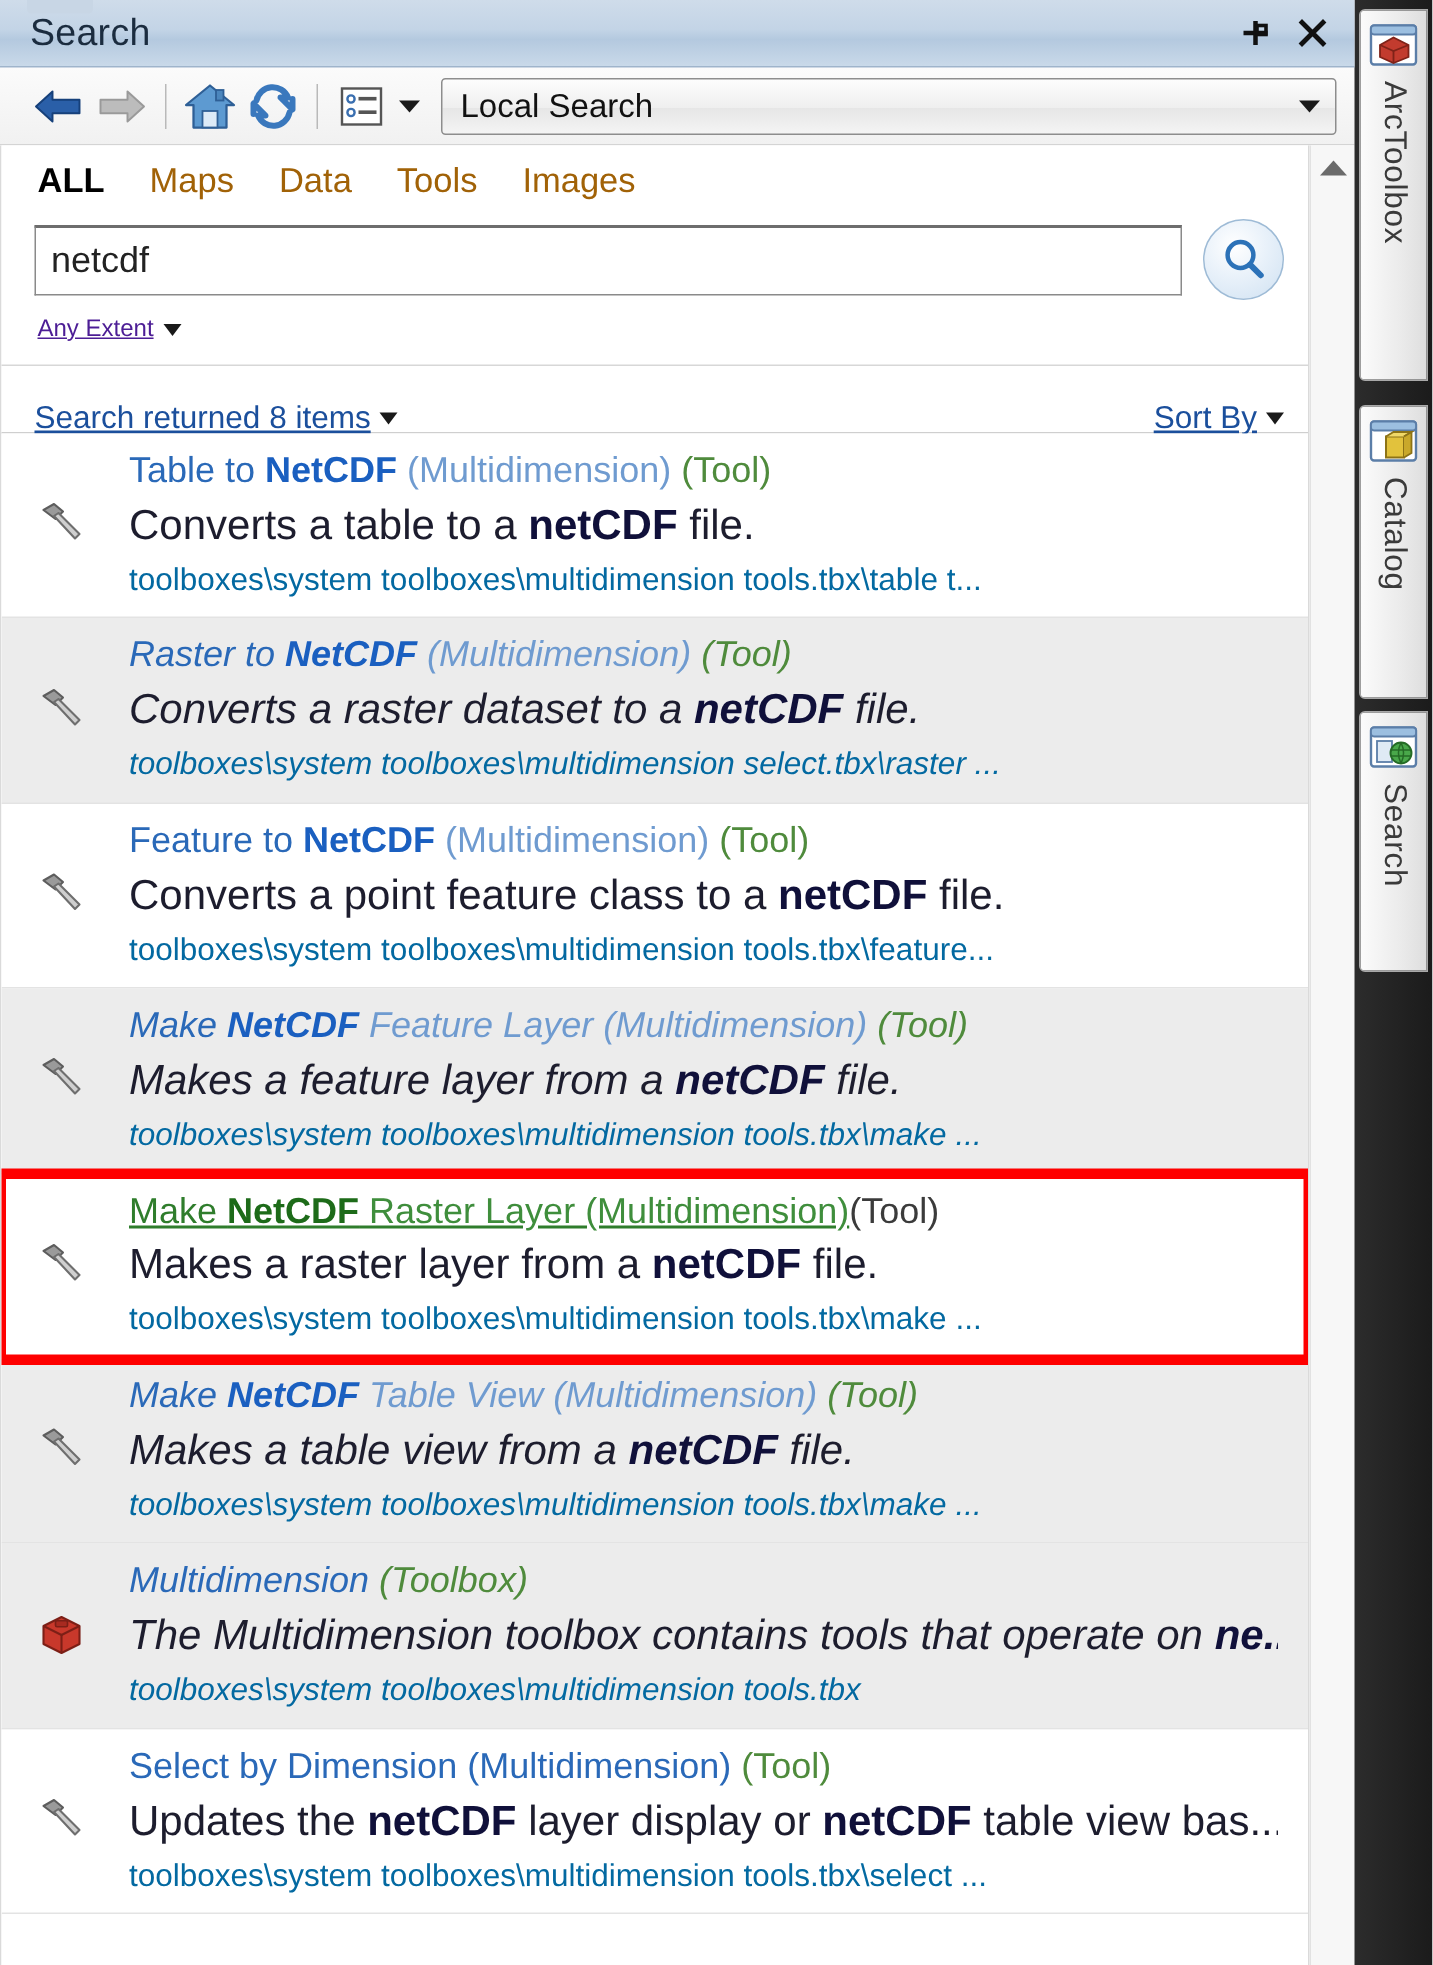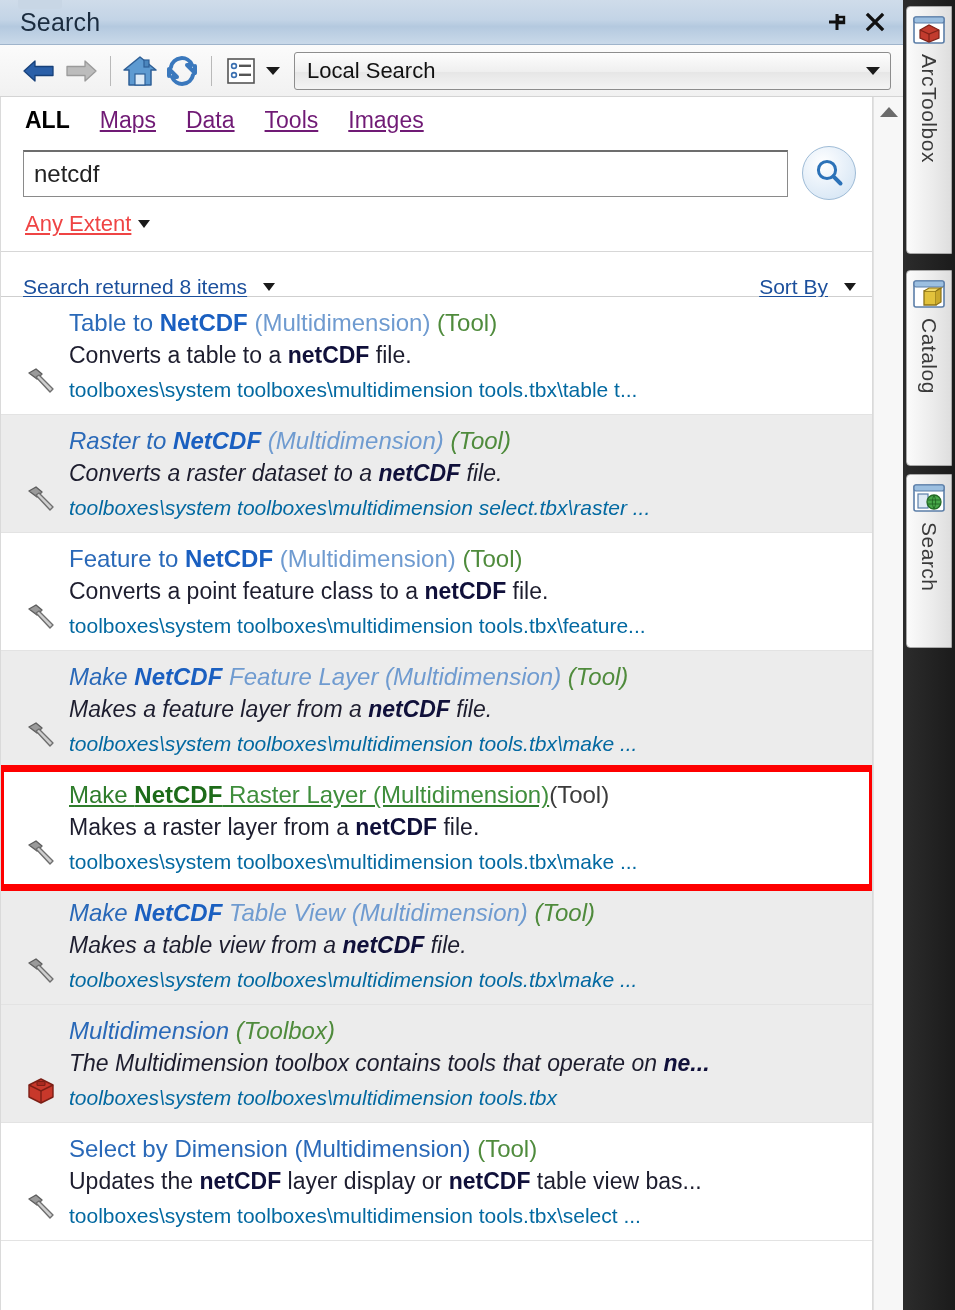--- a/index.html
+++ b/index.html
@@ -150,22 +150,21 @@
   }
   .cat-tabs {
     display: flex;
     align-items: baseline;
     gap: 30px;
     margin-bottom: 12px;
     padding-left: 2px;
   }
   .cat-tab {
     font-size: 23px;
-    color: #701a75;
-    text-decoration: underline;
+    color: #a16207;
     cursor: pointer;
     white-space: nowrap;
   }
   .cat-tab.active {
     color: #000000;
     font-weight: bold;
     text-decoration: none;
     cursor: pointer;
   }
   .query-row {
@@ -196,22 +195,22 @@
     cursor: pointer;
   }
   .extent-row {
     margin-top: 11px;
     display: flex;
     align-items: center;
     gap: 7px;
     padding-left: 2px;
   }
   .extent-link {
-    font-size: 22px;
-    color: #ef4444;
+    font-size: 16px;
+    color: #4c1d95;
     text-decoration: underline;
     cursor: pointer;
   }
   .caret-sm {
     width: 0; height: 0;
     border-left: 6px solid transparent;
     border-right: 6px solid transparent;
     border-top: 8px solid #1a1a1a;
   }
 
@@ -220,47 +219,48 @@
     flex: 0 0 auto;
     height: 45px;
     display: flex;
     align-items: center;
     justify-content: space-between;
     padding: 0 16px 0 22px;
     box-sizing: border-box;
     background: #ffffff;
     border-bottom: 1px solid #cfcfcf;
   }
-  .rh-group { display: flex; align-items: center; gap: 16px; margin-top: 25px; }
+  .rh-group { display: flex; align-items: center; gap: 6px; margin-top: 25px; }
   .rh-link {
     font-size: 21px;
     color: #1b4f9c;
     text-decoration: underline;
     cursor: pointer;
     white-space: nowrap;
   }
 
   
   .results-list {
     flex: 1 1 auto;
     min-height: 0;
     overflow: hidden;
     background: #ffffff;
   }
   .result-item {
     display: flex;
     flex-direction: row;
-    align-items: flex-end;
+    align-items: center;
     padding: 9px 20px 10px 18px;
     box-sizing: border-box;
     border-bottom: 1px solid #e3e3e3;
     background: #ffffff;
     min-height: 118px;
     cursor: pointer;
     position: relative;
+    gap: 17px;
   }
   .result-item.alt { background: #ececec; font-style: italic; }
   .result-item.highlighted {
     outline: 7px solid #fe0000;
     outline-offset: -3px;
     z-index: 3;
     background: #ffffff;
     border-bottom: 1px solid #ffffff;
   }
   .ri-icon {
@@ -279,21 +279,21 @@
     overflow: hidden;
   }
   .ri-title .kw { font-weight: bold; color: #1a5fc0; }
   .ri-title .dim { color: #6f9bd0; }
   .ri-title .kind { color: #4f8b3c; }
   .result-item.highlighted .ri-title { color: #2f7d2c; text-decoration: underline; }
   .result-item.highlighted .ri-title .kw { color: #1d6b19; }
   .result-item.highlighted .ri-title .dim { color: #3f8e3c; }
   .result-item.highlighted .ri-title .kind { color: #3b3b3b; text-decoration: none; display: inline-block; }
   .ri-desc {
-    font-size: 23px;
+    font-size: 28px;
     line-height: 1.36;
     color: #1d1d2e;
     margin-top: 1px;
     white-space: nowrap;
     overflow: hidden;
   }
   .ri-desc b { font-weight: bold; color: #10103a; }
   .ri-path {
     font-size: 21px;
     line-height: 1.4;

